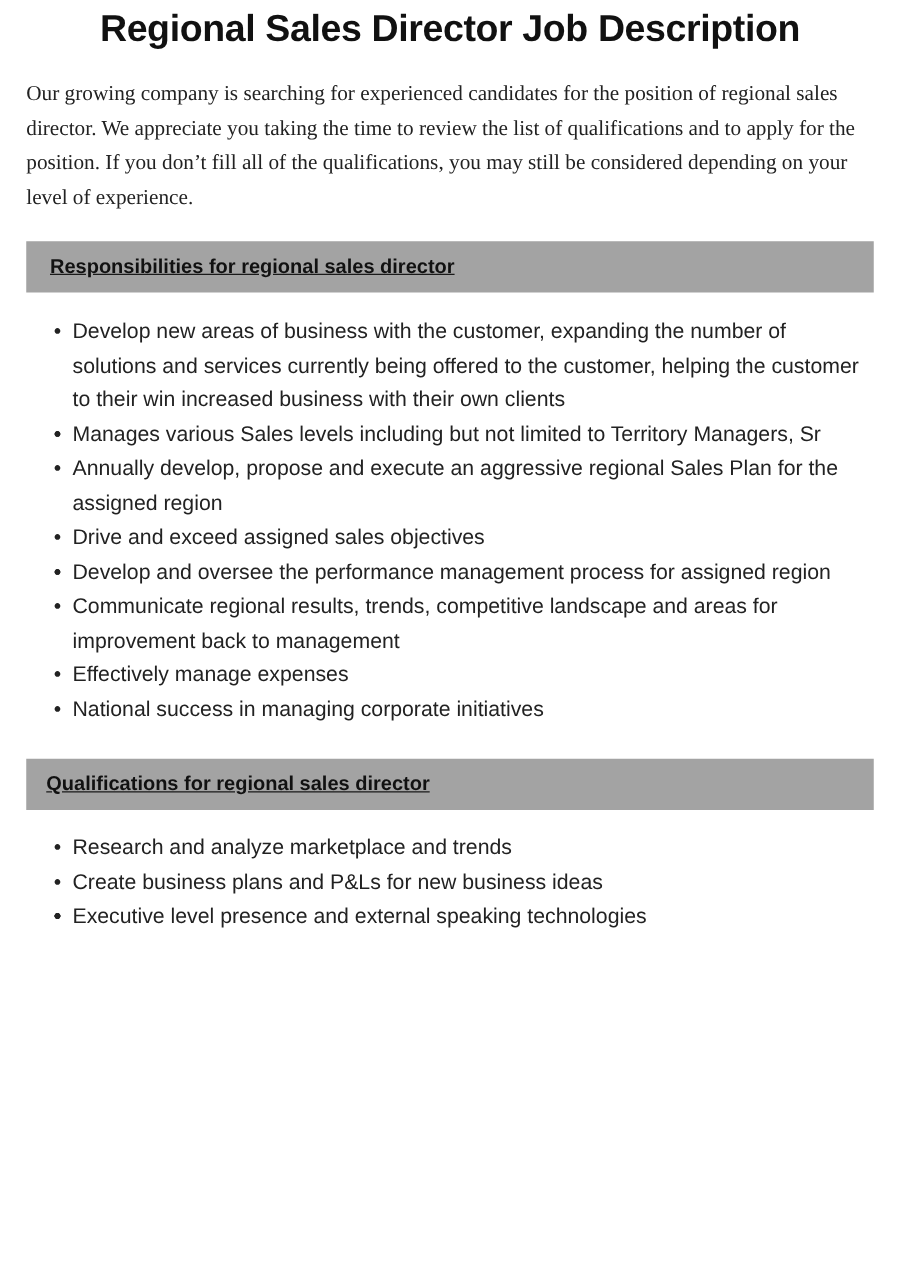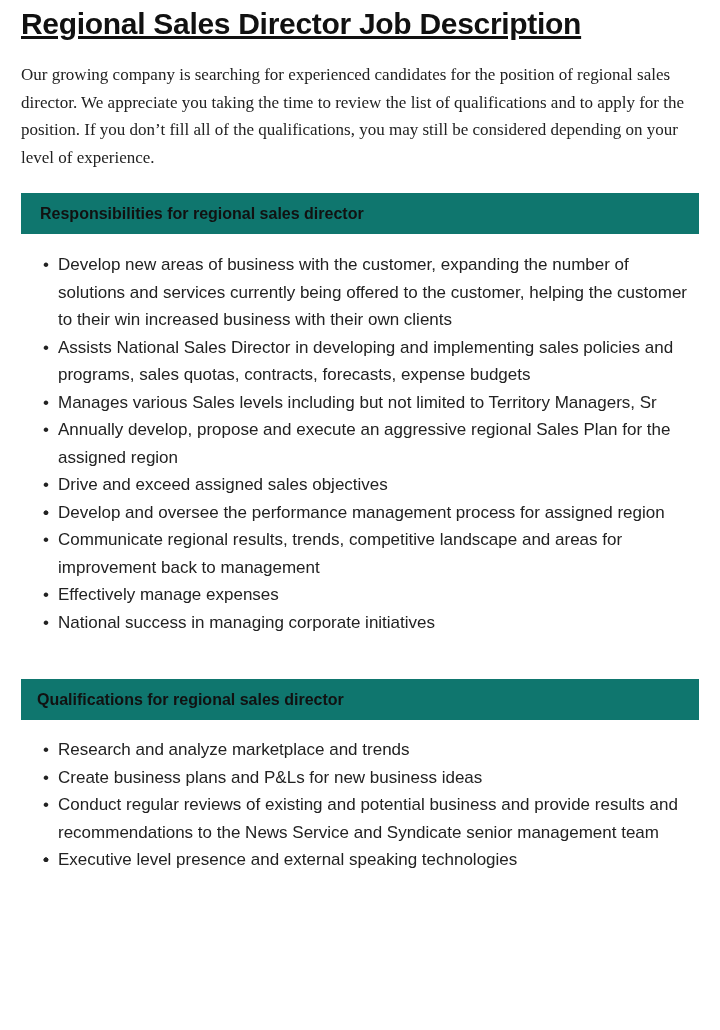--- a/index.html
+++ b/index.html
@@ -15,40 +15,40 @@
     overflow: hidden;
   }
   .page {
     width: 720px;
     box-sizing: border-box;
     padding: 0 21px;
   }
   .doc-title {
     font-size: 30px;
     font-weight: bold;
-    text-align: left;
+    text-align: center;
     letter-spacing: -0.3px;
     line-height: 34px;
     margin: 7px 0 0 0;
     color: #111111;
-    text-decoration: underline;
   }
   .intro {
     font-size: 17px;
     line-height: 27.5px;
     margin: 20px 0 0 0;
     color: #222222;
     text-align: left;
     font-family: Liberation Serif, serif;
   }
   .section-header {
-    background: #0f766e;
+    background: #a3a3a3;
     margin: 22px 0 0 0;
     padding: 11px 0 11px 19px;
     box-sizing: border-box;
+    text-decoration: underline;
   }
   .section-header-title {
     font-size: 16px;
     font-weight: bold;
     color: #111111;
     line-height: 19px;
   }
   ul.bullets {
     list-style: none;
     margin: 16px 0 0 0;
@@ -65,56 +65,56 @@
   ul.bullets li .dot {
     position: absolute;
     left: 22px;
     top: 0;
     line-height: 27.5px;
     font-size: 17px;
     color: #222222;
   }
   .section-responsibilities ul.bullets { margin-top: 17px; }
   .section-qualifications ul.bullets { margin-top: 16px; }
-  .section-qualifications .section-header { margin-top: 43px; padding-left: 16px; }
+  .section-qualifications .section-header { margin-top: 26px; padding-left: 16px; }
 </style>
 </head>
 <body>
 
 <div class="page">
 
   <h1 class="doc-title">Regional Sales Director Job Description</h1>
 
   <p class="intro">Our growing company is searching for experienced candidates for the position of regional sales director. We appreciate you taking the time to review the list of qualifications and to apply for the position. If you don’t fill all of the qualifications, you may still be considered depending on your level of experience.</p>
 
   <section class="section-responsibilities">
     <div class="section-header">
       <div class="section-header-title">Responsibilities for regional sales director</div>
     </div>
     <ul class="bullets" id="list-responsibilities">
         <li><span class="dot">•</span><span>Develop new areas of business with the customer, expanding the number of solutions and services currently being offered to the customer, helping the customer to their win increased business with their own clients</span></li>
-        <li><span class="dot">•</span><span>Assists National Sales Director in developing and implementing sales policies and programs, sales quotas, contracts, forecasts, expense budgets</span></li>
+        <li><span class="dot">•</span></li>
         <li><span class="dot">•</span><span>Manages various Sales levels including but not limited to Territory Managers, Sr</span></li>
         <li><span class="dot">•</span><span>Annually develop, propose and execute an aggressive regional Sales Plan for the assigned region</span></li>
         <li><span class="dot">•</span><span>Drive and exceed assigned sales objectives</span></li>
         <li><span class="dot">•</span></li>
         <li><span class="dot">•</span><span>Develop and oversee the performance management process for assigned region</span></li>
         <li><span class="dot">•</span><span>Communicate regional results, trends, competitive landscape and areas for improvement back to management</span></li>
         <li><span class="dot">•</span><span>Effectively manage expenses</span></li>
         <li><span class="dot">•</span><span>National success in managing corporate initiatives</span></li>
       </ul>
   </section>
 
   <section class="section-qualifications">
     <div class="section-header">
       <div class="section-header-title">Qualifications for regional sales director</div>
     </div>
     <ul class="bullets" id="list-qualifications">
         <li><span class="dot">•</span><span>Research and analyze marketplace and trends</span></li>
         <li><span class="dot">•</span><span>Create business plans and P&amp;Ls for new business ideas</span></li>
-        <li><span class="dot">•</span><span>Conduct regular reviews of existing and potential business and provide results and recommendations to the News Service and Syndicate senior management team</span></li>
+        <li><span class="dot">•</span></li>
         <li><span class="dot">•</span></li>
         <li><span class="dot">•</span></li>
         <li><span class="dot">•</span><span>Executive level presence and external speaking technologies</span></li>
       </ul>
   </section>
 
 </div>
 
 </body></html>

